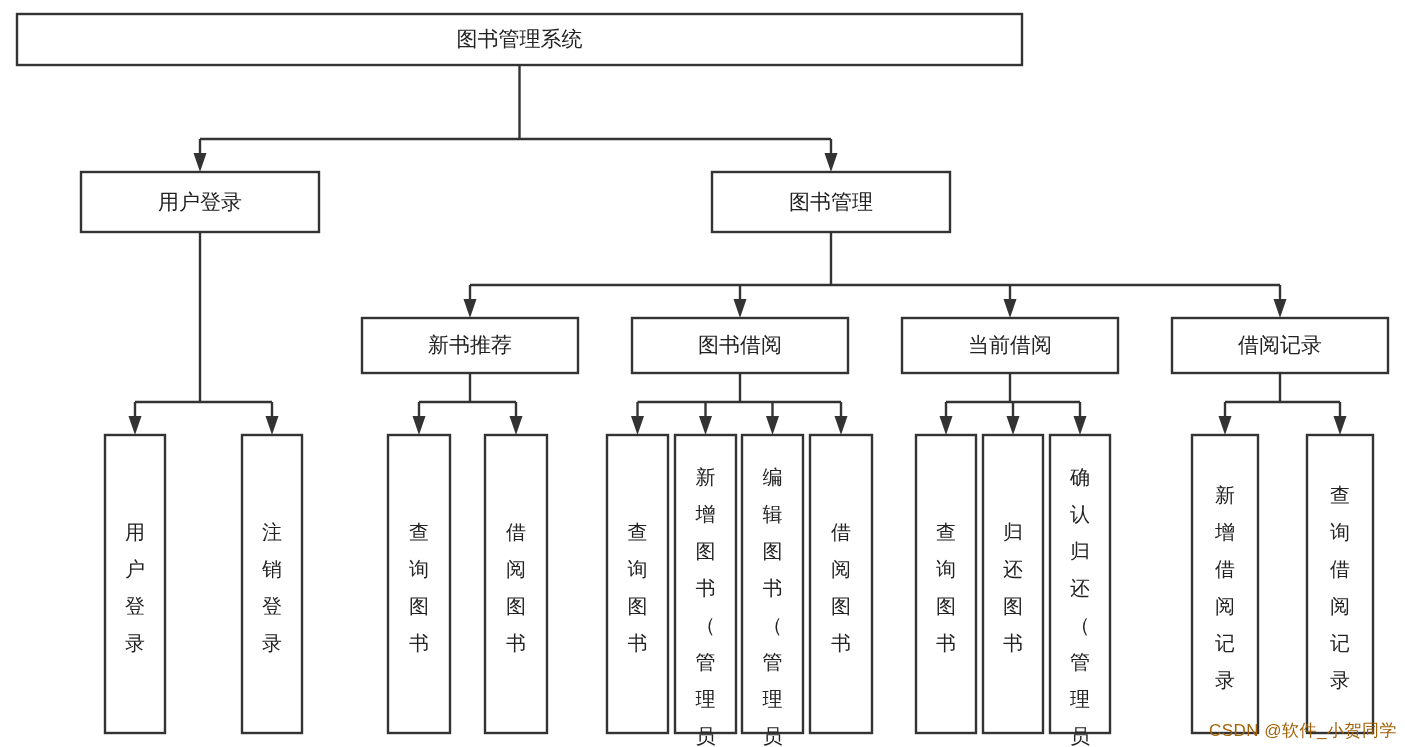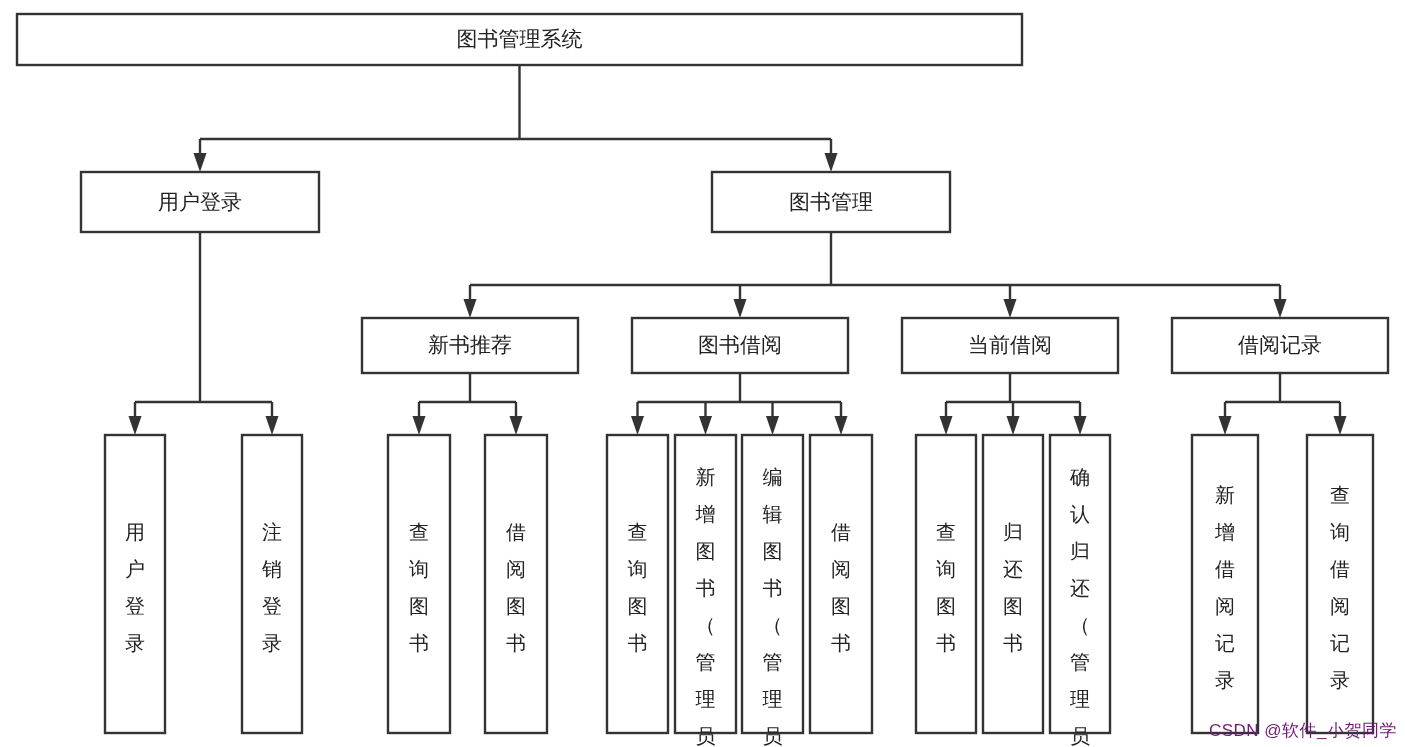--- a/index.html
+++ b/index.html
@@ -54,21 +54,21 @@
     fill: #222222;
     font-size: 20px;
     text-anchor: middle;
   }
   .watermark {
     position: absolute;
     right: 8px;
     bottom: 5px;
     font-family: "Liberation Sans", "DejaVu Sans", sans-serif;
     font-size: 17px;
-    color: #701a75;
+    color: #a16207;
     letter-spacing: 0.5px;
     white-space: nowrap;
     pointer-events: none;
   }
 </style>
 </head>
 <body>
 
 <div id="diagram-root">
   <svg class="flow" viewBox="0 0 1405 747">

